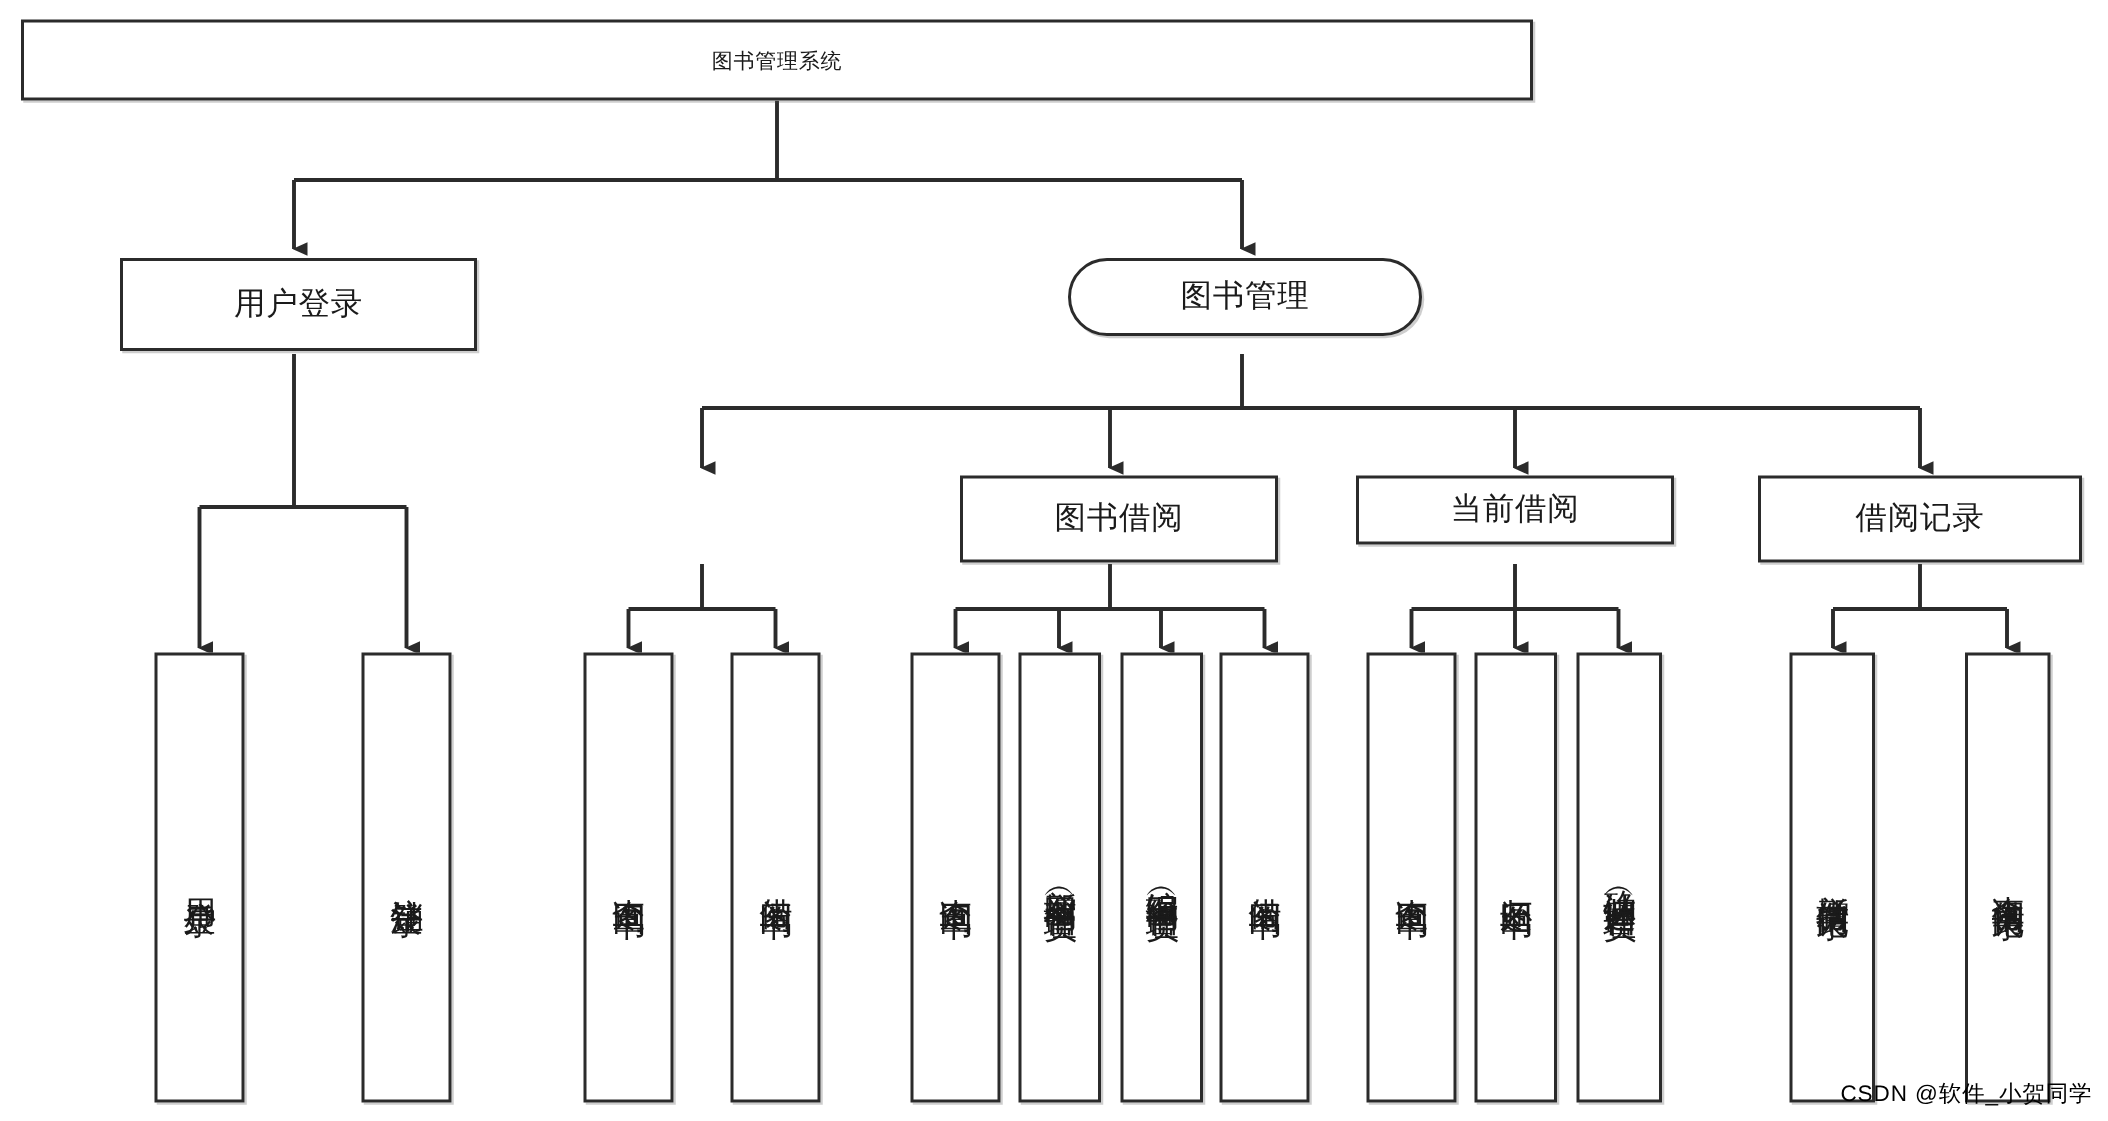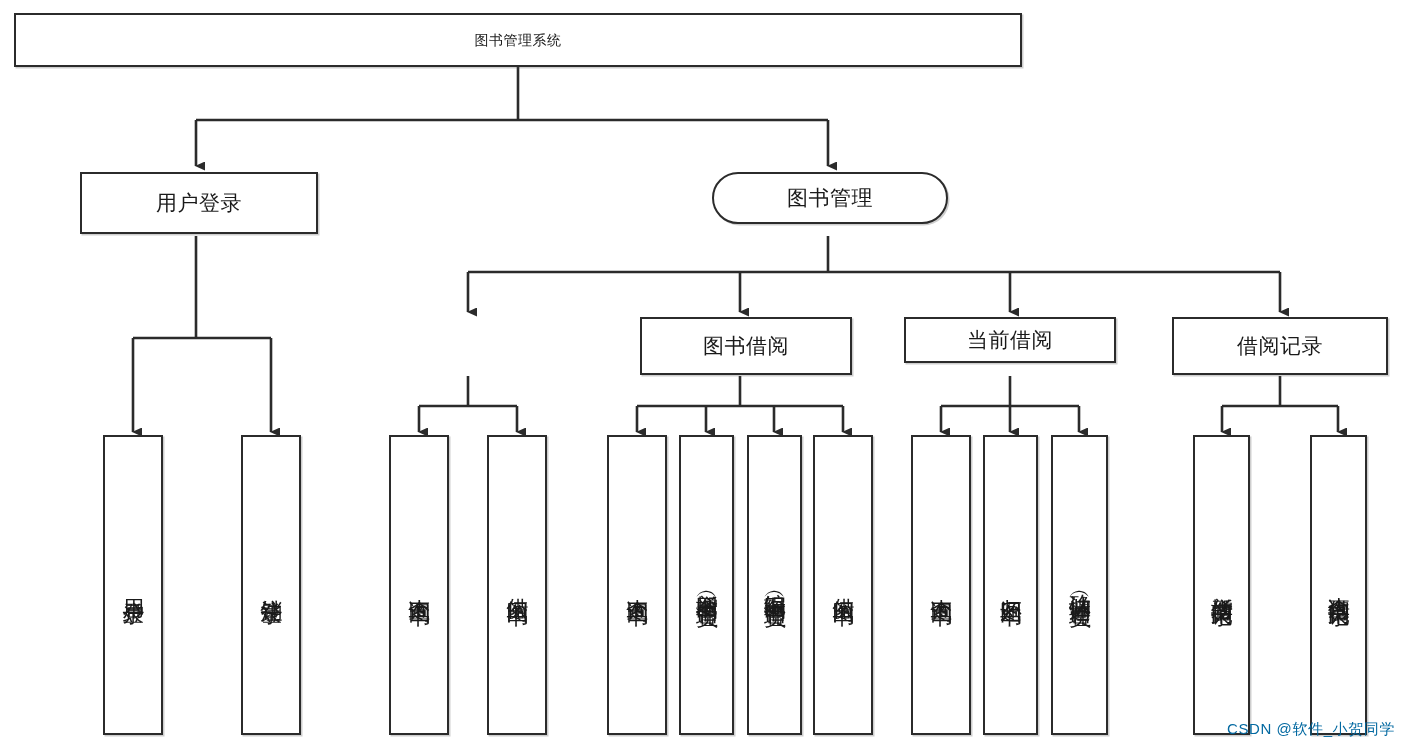--- a/index.html
+++ b/index.html
@@ -60,21 +60,21 @@
     letter-spacing: 2px;
     white-space: nowrap;
     max-height: 100%;
   }
   .node.root .label { font-size: 14px; }
   .watermark {
     position: absolute;
     right: 10px;
     bottom: 8px;
     font-size: 15px;
-    color: #0369a1;
+    color: #000000;
     letter-spacing: 0.6px;
     white-space: nowrap;
     user-select: none;
   }
 </style>
 </head>
 <body>
 
 <div id="diagram-root">
 

